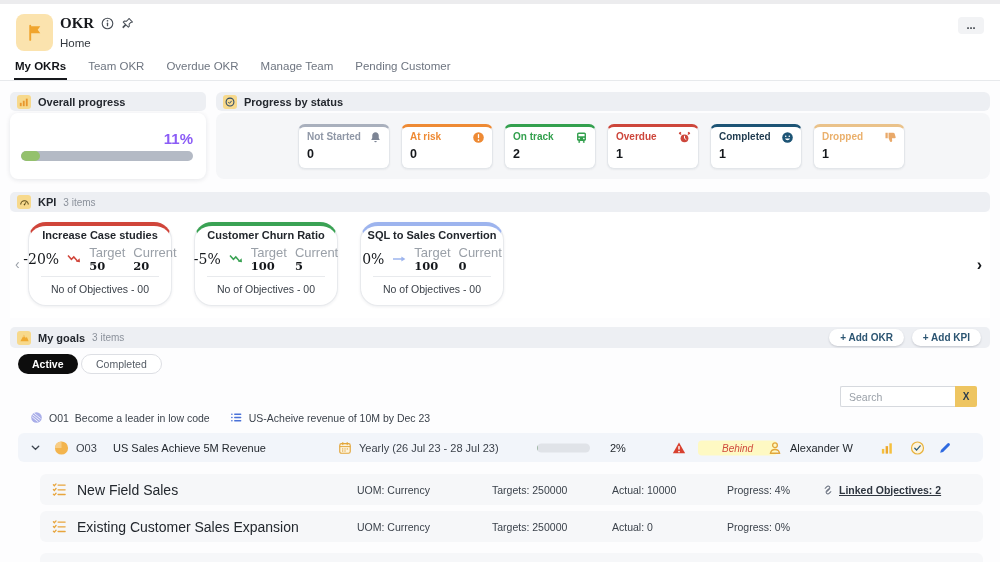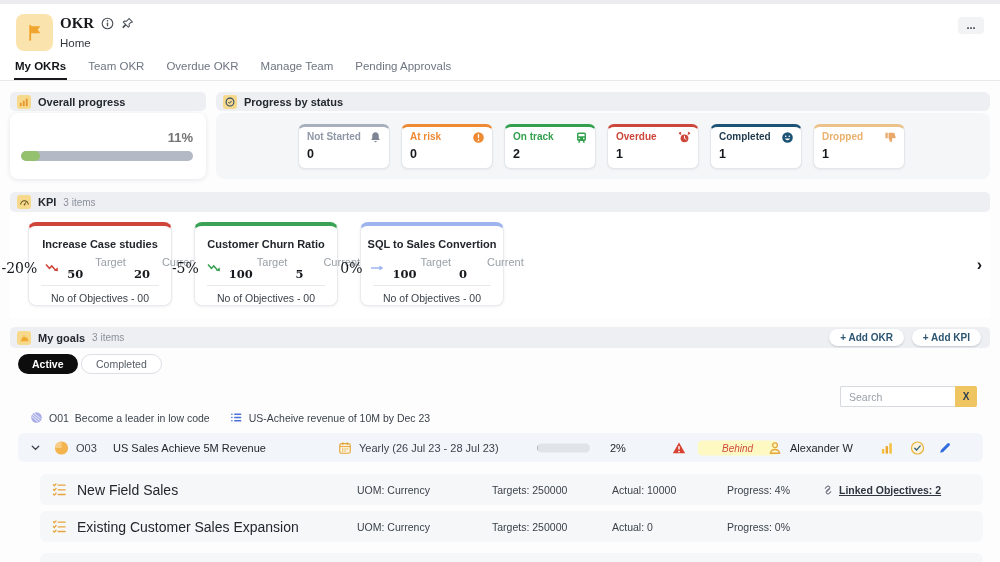--- a/index.html
+++ b/index.html
@@ -31,21 +31,21 @@
   .strip .tile { width:14px; height:14px; border-radius:3px; background:#f7d98c; display:flex;
                  align-items:center; justify-content:center; flex:none; }
   .strip .s-title { font-size:11px; font-weight:bold; color:#23272e; }
   .strip .s-count { font-size:10px; color:#8b919b; }
 
   
   .panel-overall { position:absolute; left:10px; top:92px; width:196px; }
   .panel-overall .strip { height:19px; }
   .op-card { margin-top:2px; height:66px; background:#fff; border-radius:8px;
              box-shadow:0 1px 5px rgba(20,30,50,.10); position:relative; }
-  .op-pct { position:absolute; right:13px; top:17px; font-size:13px; font-weight:bold; color:#737373; }
+  .op-pct { position:absolute; right:13px; top:17px; font-size:15px; font-weight:bold; color:#8b5cf6; }
   .op-bar { position:absolute; left:11px; right:13px; top:38px; height:10px; border-radius:5px; background:#b4bac5; overflow:hidden; }
   .op-fill { height:100%; border-radius:5px; background:#94c16d; }
 
   
   .panel-status { position:absolute; left:216px; top:92px; width:774px; }
   .panel-status .strip { height:19px;border-radius:6px; }
   .status-body { margin-top:2px; height:66px; background:#f5f6f8; border-radius:8px;
                  display:flex; align-items:center; padding-left:82px; gap:11px; }
   .status-card { width:92px; height:45px; background:#fff; border:1px solid #e3e6ea; border-radius:7px;
                  border-top:3px solid #999; box-shadow:0 1px 2px rgba(20,30,50,.06);
@@ -57,29 +57,29 @@
   .s1 { border-top-color:#ee8a34; } .s1 .sc-label { color:#ee8a34; }
   .s2 { border-top-color:#33a04e; } .s2 .sc-label { color:#33a04e; }
   .s3 { border-top-color:#cd463b; } .s3 .sc-label { color:#cd463b; }
   .s4 { border-top-color:#1d5475; } .s4 .sc-label { color:#1f3a4e; }
   .s5 { border-top-color:#eac28a; } .s5 .sc-label { color:#eab06c; }
 
   
   .kpi-strip { position:absolute; left:10px; top:192px; width:980px; height:20px; }
   .kpi-body { position:absolute; left:10px; top:212px; width:980px; height:106px; background:#fff; }
   .kpi-cards { position:absolute; left:18px; top:10px; display:flex; gap:22px; }
-  .kpi-card { width:144px; height:84px; background:#fff; border:1px solid #e8eaed; border-radius:8px;
+  .kpi-card { width:144px; height:84px; background:#fff; border:1px solid #e8eaed; border-radius:18px;
               border-top:4px solid #888; box-shadow:0 1px 3px rgba(20,30,50,.07);
-              text-align:center; padding-top:12px; cursor:pointer; }
+              text-align:center; padding-top:3px; cursor:pointer; }
   .k0 { border-top-color:#d0453a; } .k1 { border-top-color:#3aa254; } .k2 { border-top-color:#9db4ee; }
   .kpi-title { font-size:11px; font-weight:600; color:#22262c; }
   .kpi-vals { display:flex; justify-content:center; align-items:center; gap:8px; margin-top:4px; height:28px; }
   .kpi-pct { font-family:"DejaVu Serif", serif; font-size:14px; color:#15181c; }
   .kv { display:flex; flex-direction:column; align-items:flex-start; line-height:1.1; }
-  .kv-label { font-size:11px; color:#9aa0a8;margin-left:28px; }
+  .kv-label { font-size:13px; color:#9aa0a8; }
   .kv-num { font-family:"DejaVu Serif", serif; font-size:11.5px; font-weight:bold; color:#15181c; }
   .kpi-div { border-top:1px solid #e8eaed; margin:3px 12px 0; }
   .kpi-foot { font-size:10.5px; color:#3c424a; margin-top:6px; }
   .carousel-prev { position:absolute; left:5px; top:44px; font-size:14px; color:#9aa0a8; cursor:pointer; }
   .carousel-next { position:absolute; right:8px; top:44px; font-size:16px; font-weight:bold; color:#15181c; cursor:pointer; }
 
   
   .goals-strip { position:absolute; left:10px; top:327px; width:980px; height:21px; }
   .goals-actions { margin-left:auto; display:flex; gap:8px; padding-right:2px; }
   .add-btn { border:none; background:#fff; color:#2c5572; font-weight:bold; font-size:10px;
@@ -160,21 +160,21 @@
     </div>
     <div class="app-subtitle">Home</div>
     <button class="more-btn">...</button>
   </header>
 
   <nav class="tabbar">
     <div class="tab active">My OKRs</div>
     <div class="tab">Team OKR</div>
     <div class="tab">Overdue OKR</div>
     <div class="tab">Manage Team</div>
-    <div class="tab">Pending Approvals</div>
+    <div class="tab">Pending Customer</div>
   </nav>
 
   <section class="panel-overall">
     <div class="strip">
       <span class="tile">
         <svg width="10" height="10" viewBox="0 0 12 12">
             <rect x="1" y="7" width="2.2" height="4" fill="#e8962c"></rect>
             <rect x="4.6" y="4.5" width="2.2" height="6.5" fill="#e8962c"></rect>
             <rect x="8.2" y="2" width="2.2" height="9" fill="#e8962c"></rect>
           </svg>

